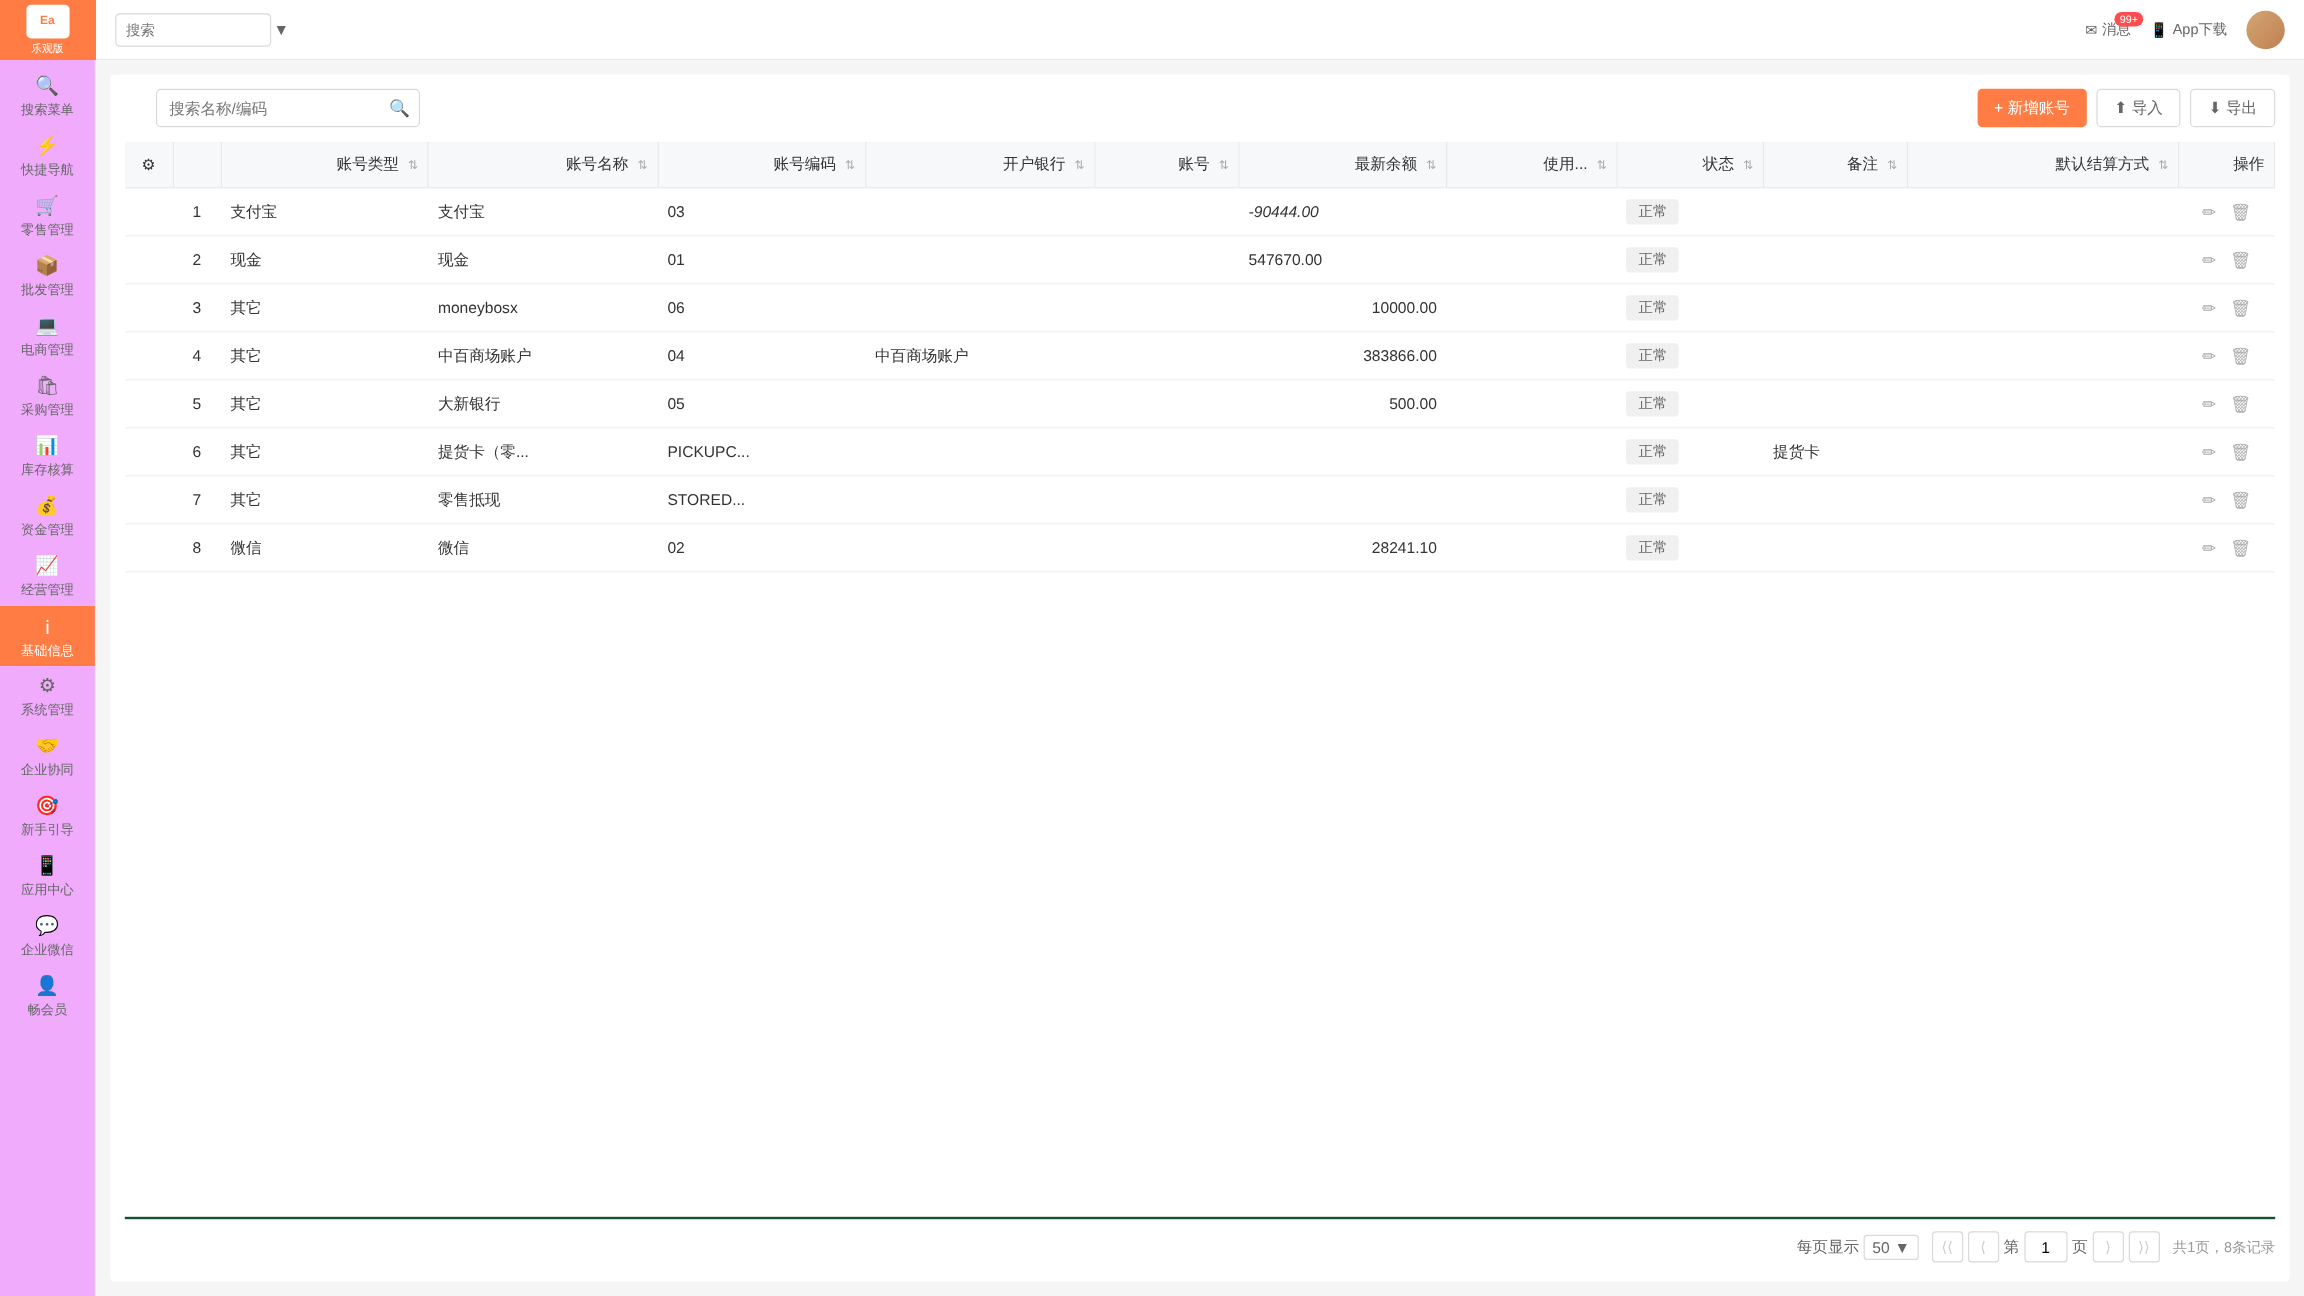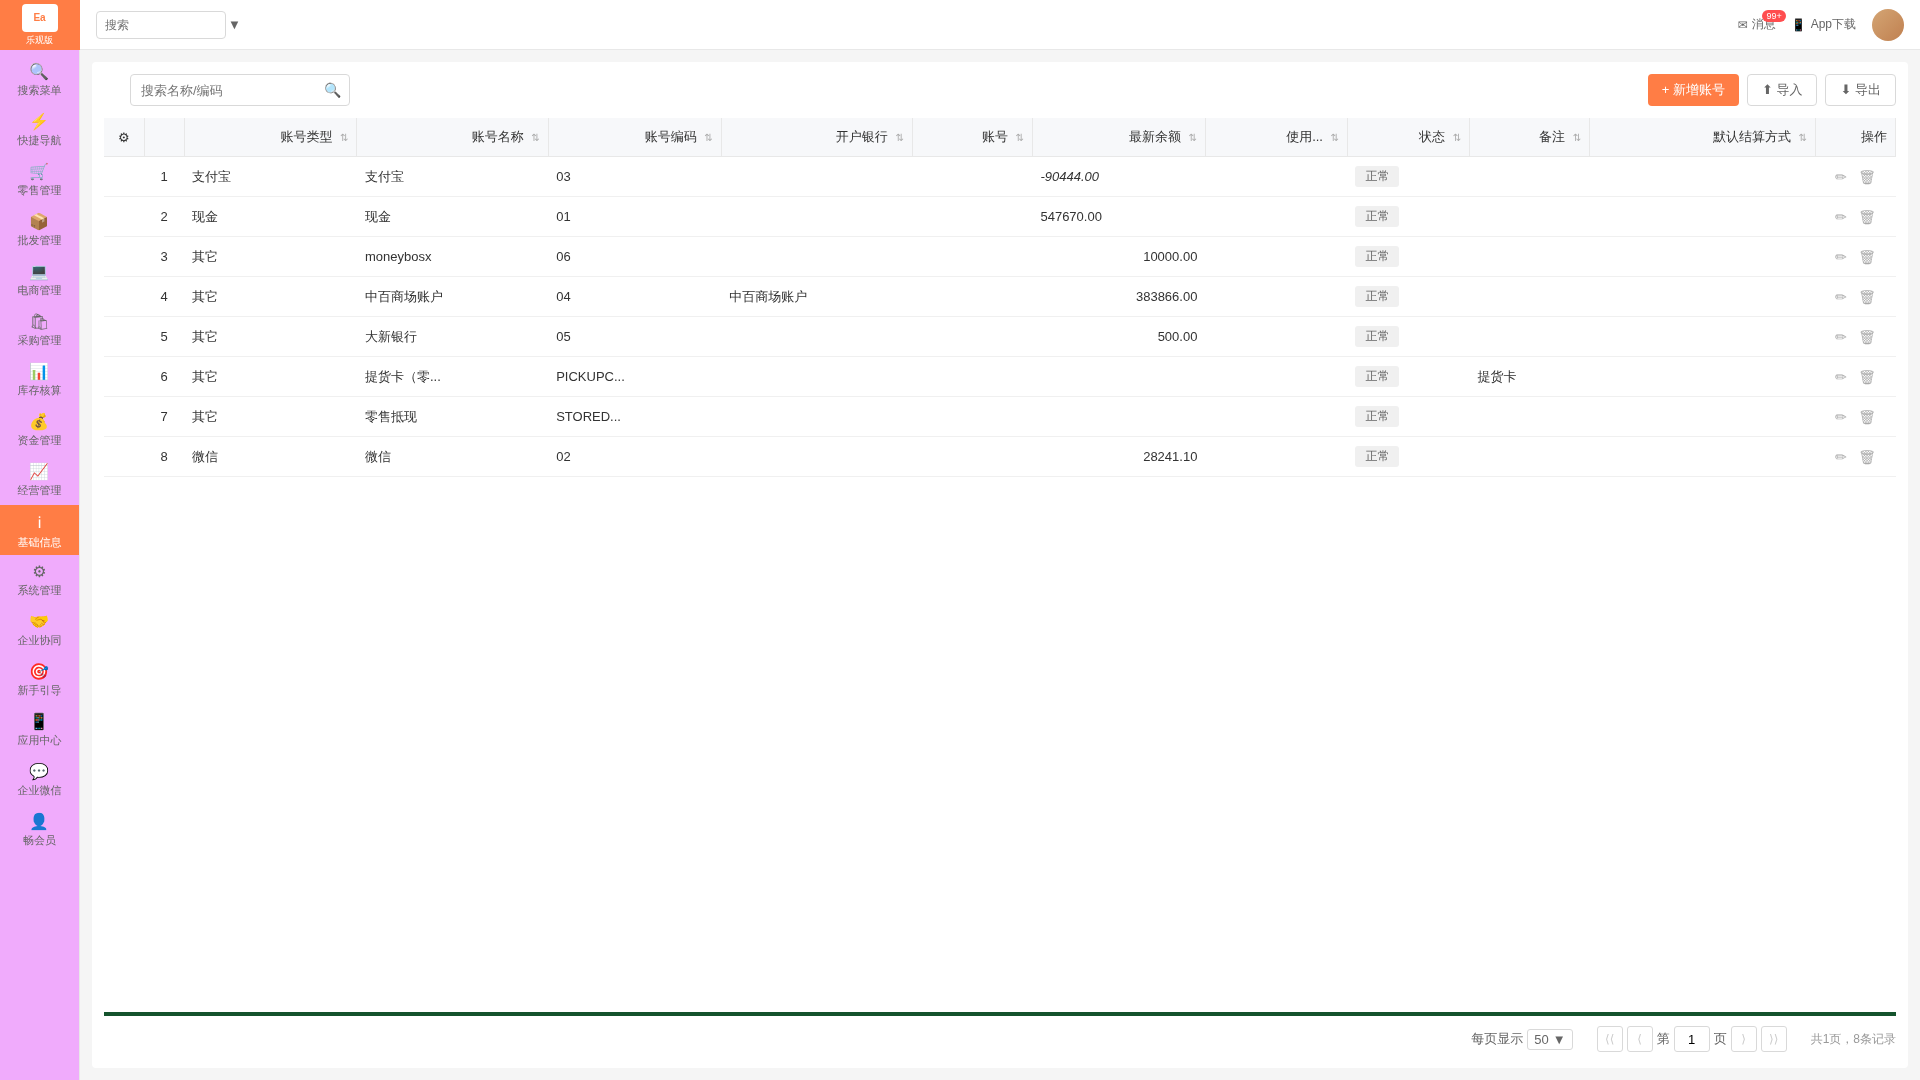--- a/index.html
+++ b/index.html
@@ -317,24 +317,24 @@
       font-size: 14px;
       padding: 2px 4px;
     }
 
     
     .pagination {
       display: flex;
       align-items: center;
       justify-content: flex-end;
       padding: 10px 0 4px;
-      gap: 24px;
-      font-size: 13px;
-      color: #666;
-      border-top: 4px solid #14532d;
+      gap: 11px;
+      font-size: 13px;
+      color: #666;
+      border-top: 2px solid #14532d;
       margin-top: 12px;
     }
     .page-size-select {
       display: flex;
       align-items: center;
       gap: 4px;
     }
     .page-size-box {
       border: 1px solid #d9d9d9;
       border-radius: 3px;

